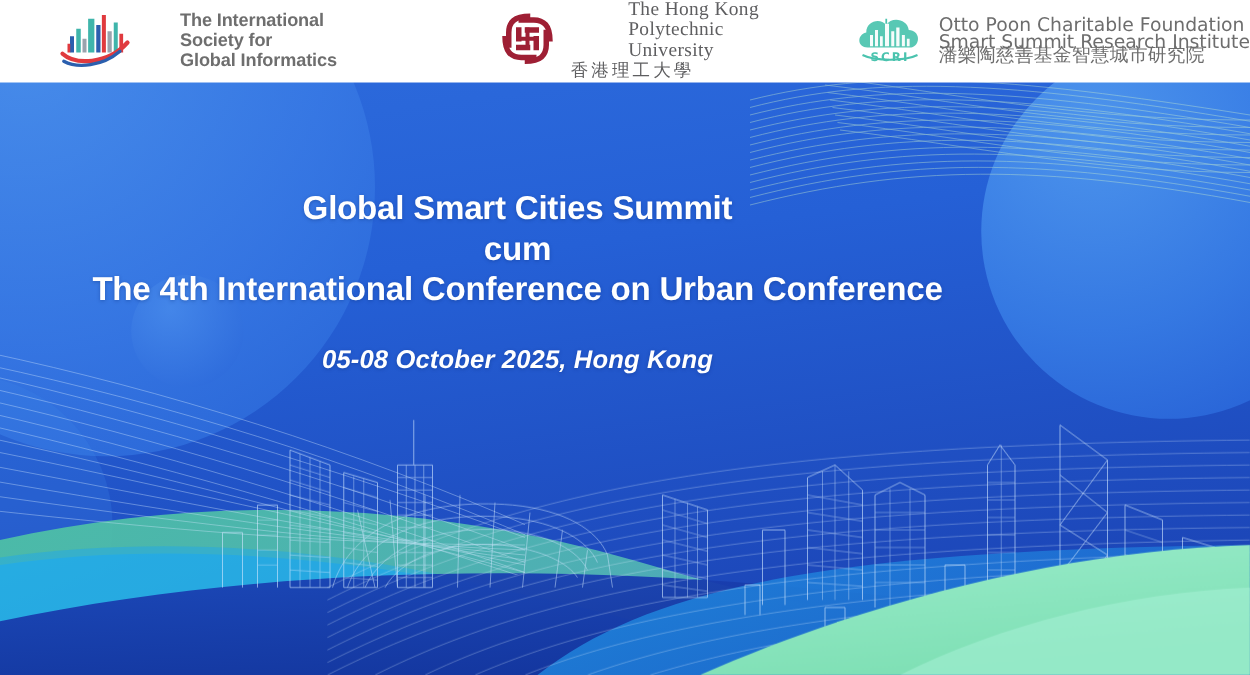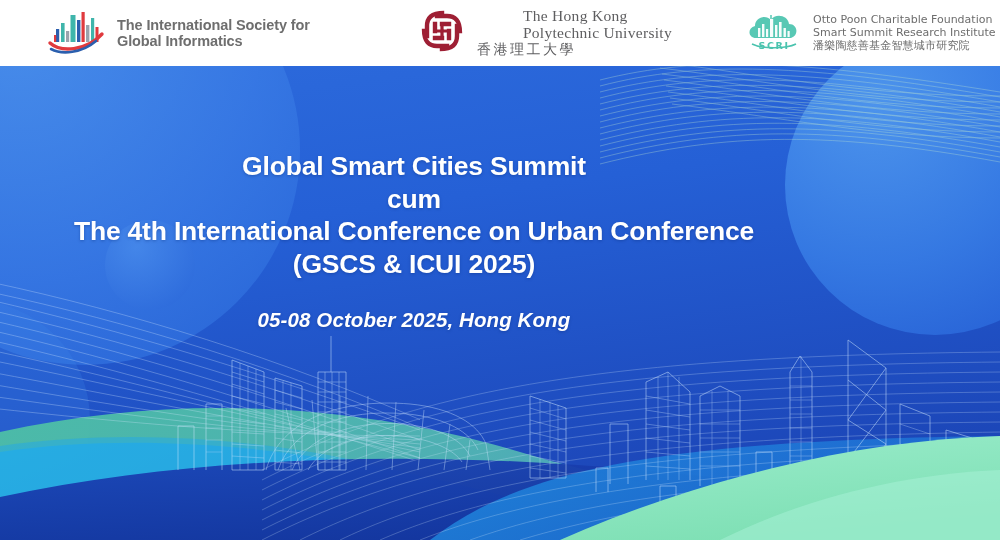--- a/index.html
+++ b/index.html
@@ -6,40 +6,40 @@
   body{width:1000px;height:540px;overflow:hidden;font-family:"Liberation Sans",sans-serif;}
 
   #banner{position:relative;width:1000px;height:540px;overflow:hidden;background:#2560d6;}
 
   
   #logo-strip{
     position:absolute;left:0;top:0;width:1000px;height:66px;background:#ffffff;z-index:40;
     display:flex;align-items:center;
   }
   .logo-block{display:flex;align-items:center;}
-  #isui-logo-block{margin-left:46px;}
+  #isui-logo-block{margin-left:46px;gap:27px;}
   #polyu-logo-block{margin-left:106px;}
   #scri-logo-block{margin-left:72px;}
 
   .logo-mark{flex:0 0 auto;position:relative;}
   .logo-text{margin-left:9px;}
 
   
   #isui-text{color:#6e6e6e;font-size:14.5px;line-height:16px;font-weight:bold;
     letter-spacing:-.1px;font-family:"Liberation Sans",sans-serif;}
   #isui-text .l2{display:block;}
 
   
   #polyu-text{color:#5e5e60;font-family:"Liberation Serif",serif;}
   #polyu-text .l1,#polyu-text .l2{display:block;font-size:15.5px;line-height:16.5px;letter-spacing:.3px;margin-left:46px;}
   #polyu-text .l3{display:block;font-size:14px;line-height:17px;letter-spacing:2.5px;
      font-family:"DejaVu Sans",sans-serif;}
 
   
-  #scri-text{color:#6d6d6d;font-size:11px;line-height:12.4px;
+  #scri-text{color:#6d6d6d;font-size:15px;line-height:12.4px;
     font-family:"DejaVu Sans",sans-serif;}
   #scri-text .l3{font-family:Liberation Sans, sans-serif;letter-spacing:.2px;}
   #scri-text span{display:block;white-space:nowrap;}
 
   
   .bg-layer{position:absolute;left:0;top:0;width:1000px;height:540px;}
   #bg-svg{z-index:1;}
 
   
   #title-block{
@@ -373,17 +373,16 @@
         <span class="l2">Smart Summit Research Institute</span>
         <span class="l3">潘樂陶慈善基金智慧城市研究院</span>
       </div>
     </div>
   </div>
 
   <div id="title-block">
     <span class="tline">Global Smart Cities Summit</span>
     <span class="tline">cum</span>
     <span class="tline">The 4th International Conference on Urban Conference</span>
-    <span class="tline">(GSCS &amp; ICUI 2025)</span>
     <span id="event-date">05-08 October 2025, Hong Kong</span>
   </div>
 
 </div>
 
 </body></html>

